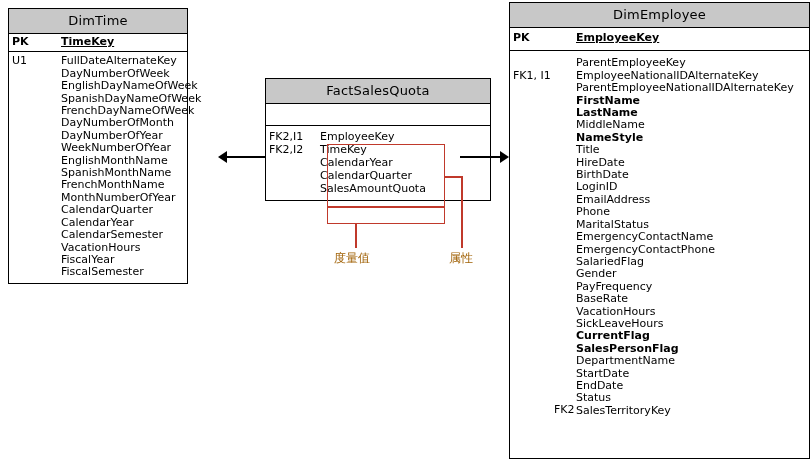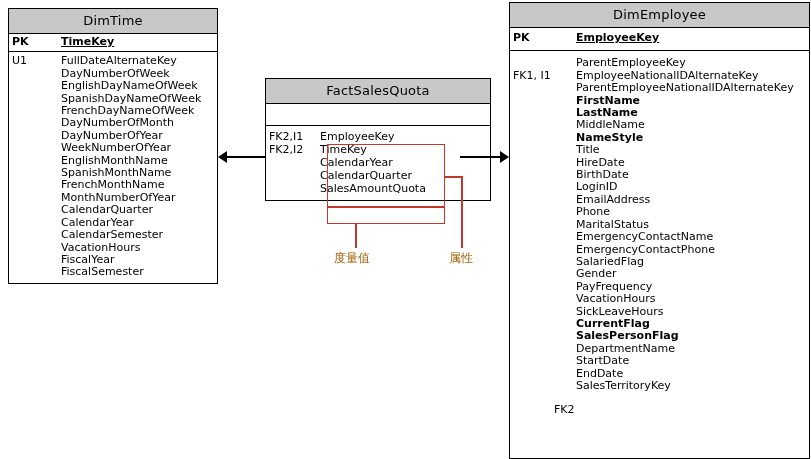--- a/index.html
+++ b/index.html
@@ -48,21 +48,21 @@
     border-bottom: 1px solid #000000;
     padding: 2px 0 3px 0;
   }
   .pk-section .attrcol { font-weight: bold; text-decoration: underline; }
   .attr-section { padding: 3px 0 4px 0; }
   .attr-list { line-height: 12.4px; }
   .attr-list div { white-space: nowrap; }
   .b { font-weight: bold; }
 
   
-  #dimtime { left: 8px; top: 8px; width: 210px; }
+  #dimtime { left: 8px; top: 8px; width: 180px; }
   #dimtime .keycol { width: 48px; flex: 0 0 48px; }
 
   
   #dimemployee { left: 509px; top: 2px; width: 301px; height: 457px; }
   #dimemployee .keycol { width: 62px; flex: 0 0 62px; }
 
   
   #fact { left: 265px; top: 78px; width: 226px; }
   #fact .blank-section {
     border-bottom: 1px solid #000000;
@@ -176,27 +176,29 @@
         <div>BirthDate</div>
         <div>LoginID</div>
         <div>EmailAddress</div>
         <div>Phone</div>
         <div>MaritalStatus</div>
         <div>EmergencyContactName</div>
         <div>EmergencyContactPhone</div>
         <div>SalariedFlag</div>
         <div>Gender</div>
         <div>PayFrequency</div>
+        <div>BaseRate</div>
         <div>VacationHours</div>
         <div>SickLeaveHours</div>
         <div class="b">CurrentFlag</div>
         <div class="b">SalesPersonFlag</div>
         <div>DepartmentName</div>
         <div>StartDate</div>
         <div>EndDate</div>
+        <div>Status</div>
         <div>SalesTerritoryKey</div>
       </div>
   </div>
 </div>
 
 <div class="hline" style="left:226px; top:156px; width:39px;"></div>
 <div class="arrow-left" style="left:218px; top:151px;"></div>
 
 <div class="hline" style="left:460px; top:156px; width:41px;"></div>
 <div class="arrow-right" style="left:500px; top:151px;"></div>

